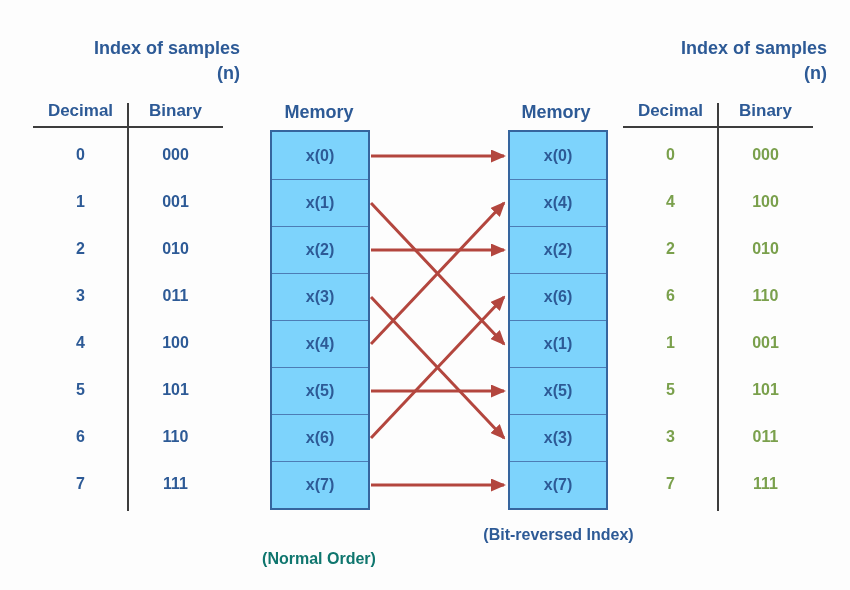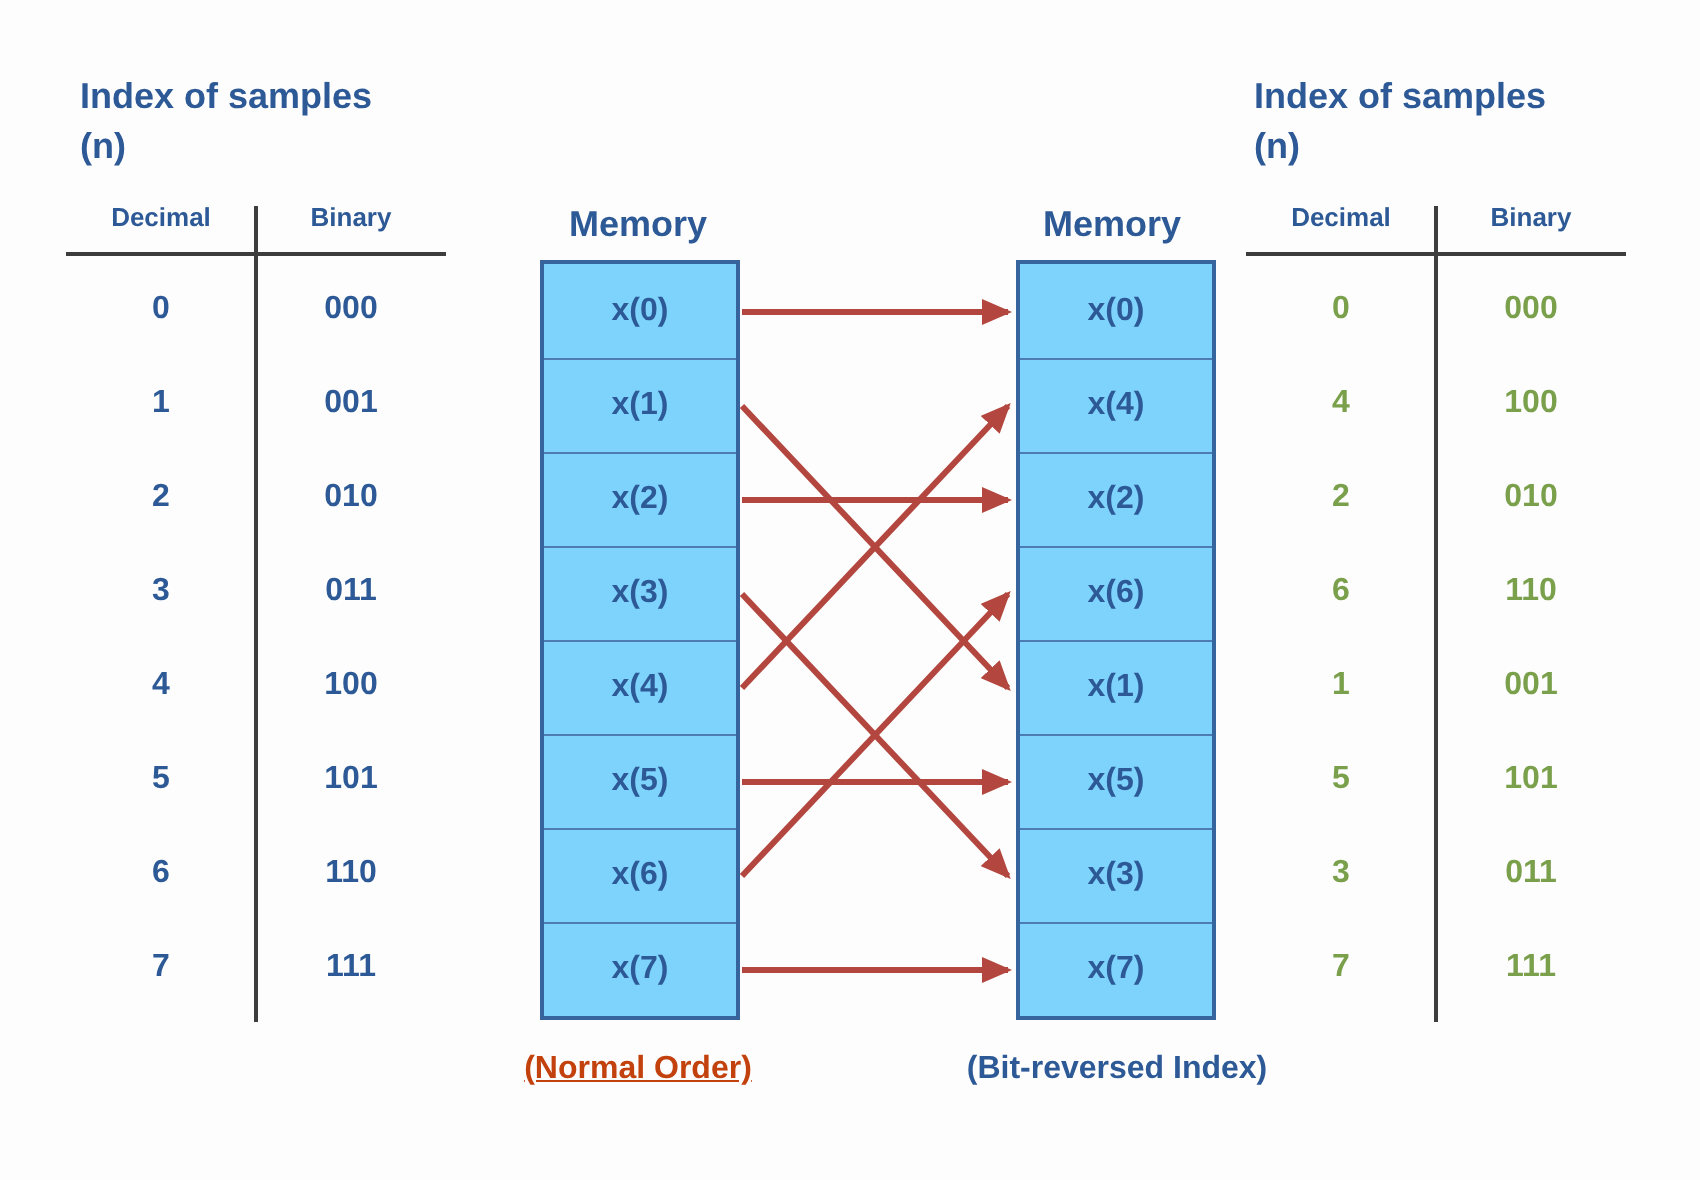--- a/index.html
+++ b/index.html
@@ -1,24 +1,24 @@
 <!DOCTYPE html>
 <html><head>
 <meta charset="utf-8">
 <style>
   html,body{margin:0;padding:0;background:#ffffff;}
   .canvas{
     position:relative;width:850px;height:590px;background:#fdfdfd;
     font-family:"Liberation Sans",sans-serif;font-weight:bold;overflow:hidden;
   }
   .two-line-title{
-    position:absolute;text-align:left;font-size:18px;line-height:25px;
+    position:absolute;text-align:right;font-size:18px;line-height:25px;
   }
   .col-headers{position:absolute;display:flex;}
-  .col-headers .hdr-cell{flex:1;text-align:center;font-size:13px;}
+  .col-headers .hdr-cell{flex:1;text-align:center;font-size:17px;}
   .vline{position:absolute;width:2px;background:#3d3d3d;}
   .hline{position:absolute;height:2px;background:#3d3d3d;}
   .table-rows{position:absolute;}
   .trow{position:absolute;left:0;width:100%;height:47px;display:flex;align-items:center;}
   .trow span{flex:1;text-align:center;font-size:16px;}
   .mem-title{position:absolute;text-align:center;font-size:18px;}
   .membox{position:absolute;background:#7dd3fc;}
   .mcell{
     height:47px;display:flex;align-items:center;justify-content:center;
     font-size:16px;box-sizing:border-box;
@@ -80,21 +80,21 @@
   <div class="membox" style="left: 270px; top: 130px; width: 96px; border: 2.5px solid rgb(54, 101, 158);" id="left-mem">
       <div class="mcell" style="color: rgb(45, 90, 150);">x(0)</div>
       <div class="mcell" style="color: rgb(45, 90, 150); border-top: 1.5px solid rgb(77, 124, 181);">x(1)</div>
       <div class="mcell" style="color: rgb(45, 90, 150); border-top: 1.5px solid rgb(77, 124, 181);">x(2)</div>
       <div class="mcell" style="color: rgb(45, 90, 150); border-top: 1.5px solid rgb(77, 124, 181);">x(3)</div>
       <div class="mcell" style="color: rgb(45, 90, 150); border-top: 1.5px solid rgb(77, 124, 181);">x(4)</div>
       <div class="mcell" style="color: rgb(45, 90, 150); border-top: 1.5px solid rgb(77, 124, 181);">x(5)</div>
       <div class="mcell" style="color: rgb(45, 90, 150); border-top: 1.5px solid rgb(77, 124, 181);">x(6)</div>
       <div class="mcell" style="color: rgb(45, 90, 150); border-top: 1.5px solid rgb(77, 124, 181);">x(7)</div>
     </div>
-  <div class="caption" style="left: 239px; top: 526px; width: 160px; color: #c2410c; text-decoration: underline;">(Normal Order)</div>
+  <div class="caption" style="left: 239px; top: 550px; width: 160px; color: #0f766e;">(Normal Order)</div>
 
   <div class="mem-title" style="left: 496px; top: 102px; width: 120px; color: rgb(45, 90, 150);">Memory</div>
   <div class="membox" style="left: 508px; top: 130px; width: 96px; border: 2.5px solid rgb(54, 101, 158);" id="right-mem">
       <div class="mcell" style="color: rgb(45, 90, 150);">x(0)</div>
       <div class="mcell" style="color: rgb(45, 90, 150); border-top: 1.5px solid rgb(77, 124, 181);">x(4)</div>
       <div class="mcell" style="color: rgb(45, 90, 150); border-top: 1.5px solid rgb(77, 124, 181);">x(2)</div>
       <div class="mcell" style="color: rgb(45, 90, 150); border-top: 1.5px solid rgb(77, 124, 181);">x(6)</div>
       <div class="mcell" style="color: rgb(45, 90, 150); border-top: 1.5px solid rgb(77, 124, 181);">x(1)</div>
       <div class="mcell" style="color: rgb(45, 90, 150); border-top: 1.5px solid rgb(77, 124, 181);">x(5)</div>
       <div class="mcell" style="color: rgb(45, 90, 150); border-top: 1.5px solid rgb(77, 124, 181);">x(3)</div>

